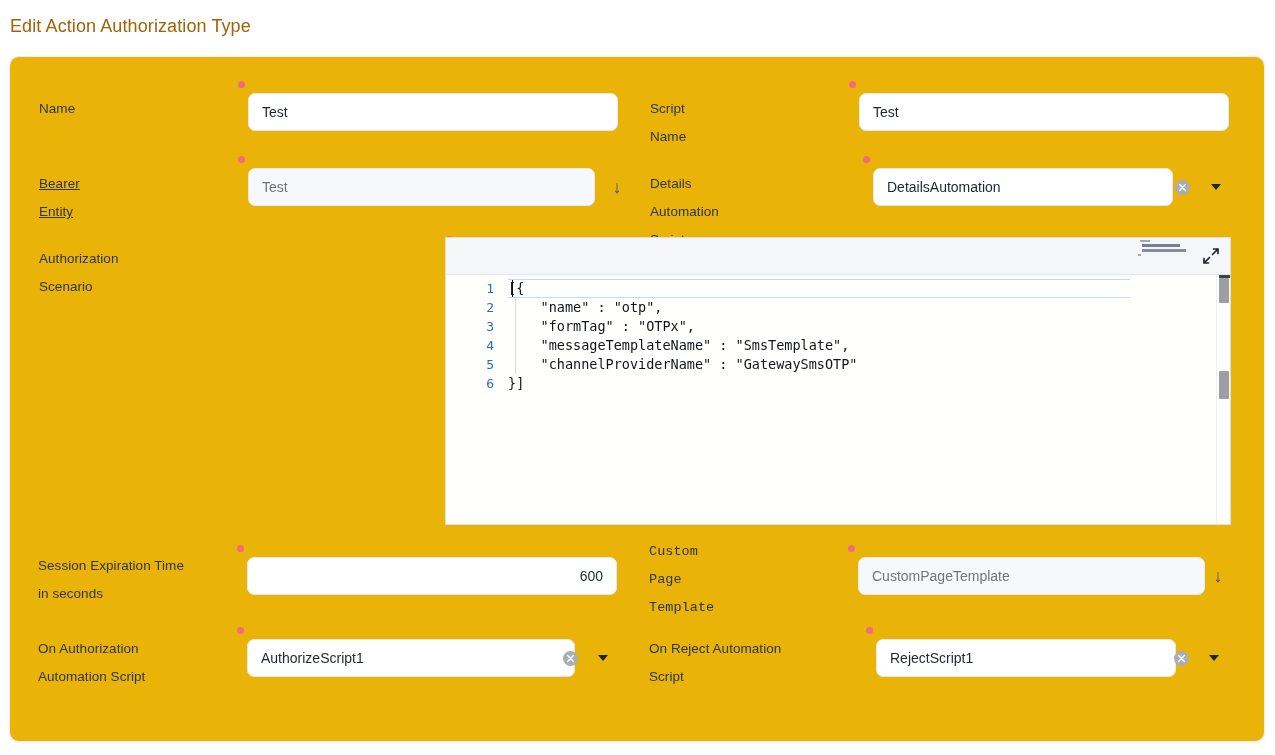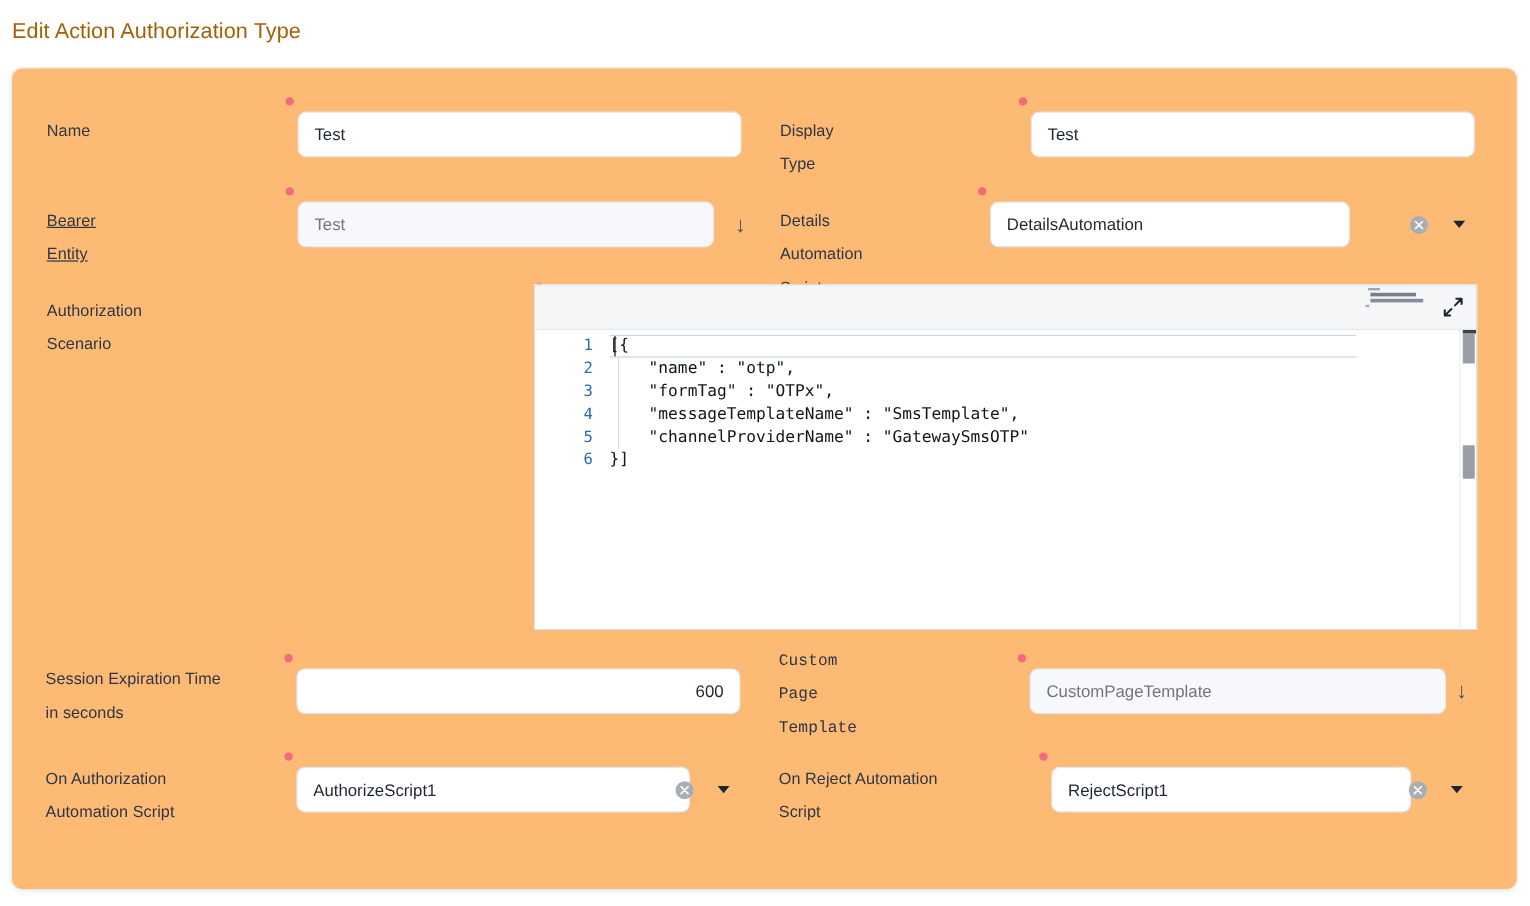--- a/index.html
+++ b/index.html
@@ -18,21 +18,21 @@
     font-size: 18px;
     font-weight: 400;
     color: #a16207;
     letter-spacing: 0.1px;
   }
 
   .card {
     position: absolute;
     left: 9px; top: 56px;
     width: 1256px; height: 686px;
-    background: #fdba74;
+    background: #eab308;
     border: 1px solid #eceef1;
     border-radius: 10px;
     box-shadow: 0 1px 4px rgba(16,24,40,0.06);
   }
 
   
   .field { position: absolute; }
   .field-label {
     position: absolute;
     font-size: 13.5px;
@@ -217,39 +217,39 @@
 
     <div class="field">
       <div class="field-label" style="left:29px; top:38px;">Name</div>
       <div class="input-wrap" style="left:238px; top:36px; width:370px;">
         <span class="req-dot"></span>
         <input class="txt-input" type="text" value="Test" style="">
       </div>
     </div>
 
     <div class="field">
-      <div class="field-label" style="left:640px; top:38px;">Display Type</div>
+      <div class="field-label" style="left:640px; top:38px;">Script Name</div>
       <div class="input-wrap" style="left:849px; top:36px; width:370px;">
         <span class="req-dot"></span>
         <input class="txt-input" type="text" value="Test" style="">
       </div>
     </div>
 
     <div class="field">
       <div class="field-label" style="left:29px; top:113px;text-decoration:underline;">Bearer Entity</div>
       <div class="input-wrap" style="left:238px; top:111px; width:347px;">
         <span class="req-dot"></span>
         <input class="txt-input readonly" type="text" readonly="" placeholder="Test" style="">
       </div>
       <div class="arrow-down-icon" style="left:596px; top:111px;">↓</div>
     </div>
 
     <div class="field">
       <div class="field-label" style="left:640px; top:113px;">Details Automation Script</div>
-      <div class="input-wrap" style="left:815px; top:111px; width:300px;">
+      <div class="input-wrap" style="left:863px; top:111px; width:300px;">
         <span class="req-dot"></span>
         <input class="txt-input" type="text" value="DetailsAutomation" style="">
       </div>
       <div class="clear-icon" style="left:1163px; top:111px;">
         <span class="circ">
           <svg width="9" height="9" viewBox="0 0 9 9">
               <path d="M1.6 1.6 L7.4 7.4 M7.4 1.6 L1.6 7.4" stroke="#ffffff" stroke-width="1.4" stroke-linecap="round"></path>
             </svg>
         </span>
       </div>

